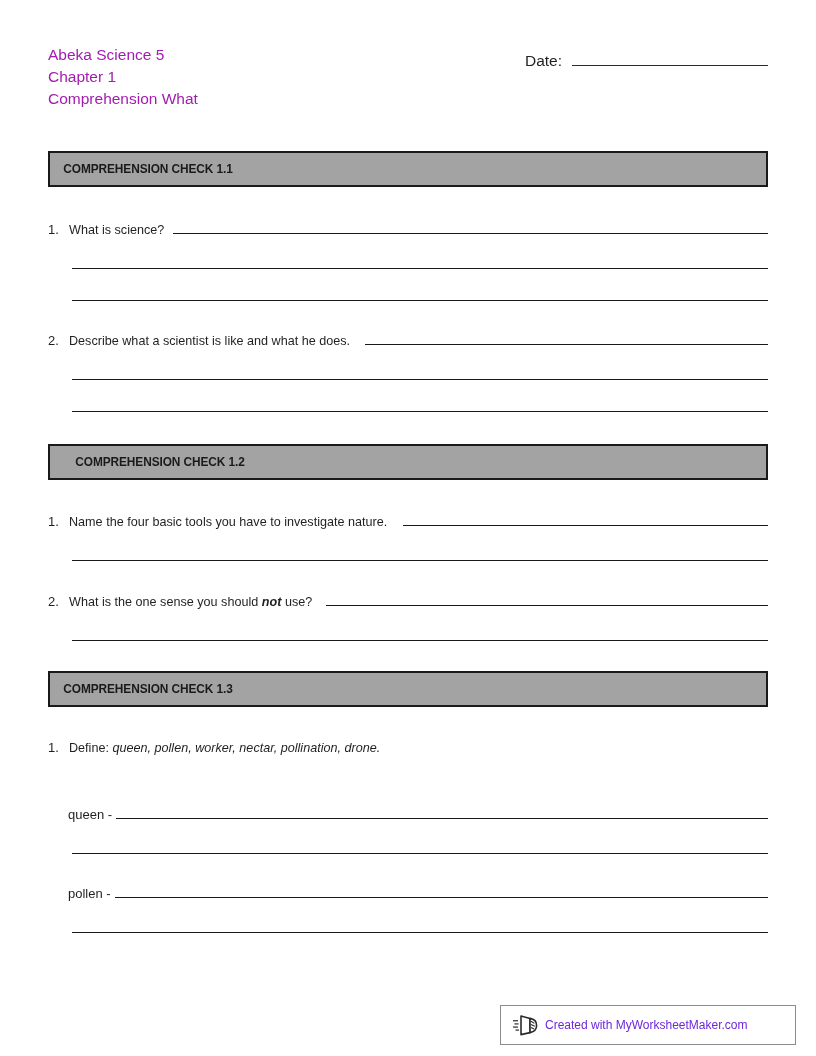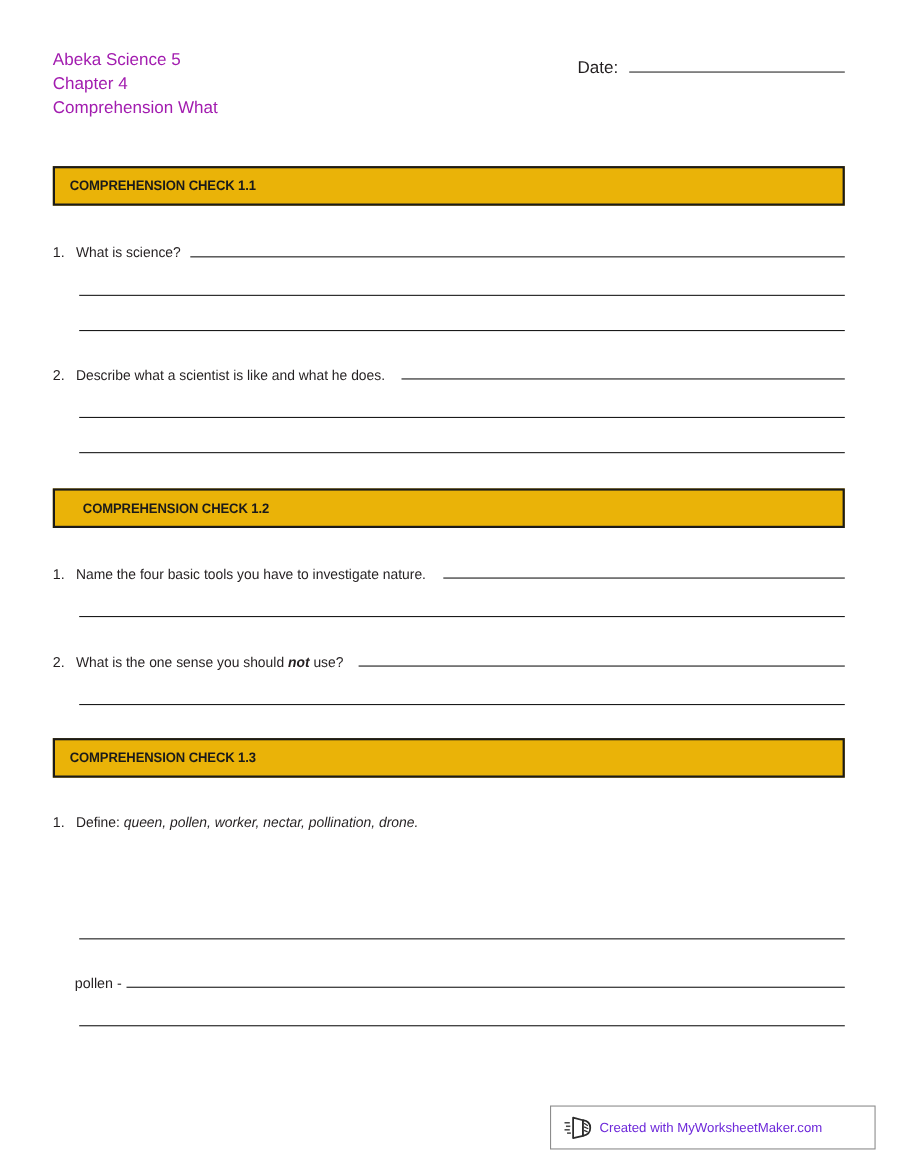--- a/index.html
+++ b/index.html
@@ -65,21 +65,21 @@
   }
 
   
   .section-box {
     position: absolute;
     left: 48px;
     width: 720px;
     height: 36px;
     box-sizing: border-box;
     border: 2.6px solid #1a1a1a;
-    background: #eab308;
+    background: #a3a3a3;
     display: flex;
     align-items: center;
   }
   .section-box-label {
     font-family: "Liberation Sans", sans-serif;
     font-size: 12.5px;
     font-weight: bold;
     letter-spacing: -0.1px;
     color: #1a1a1a;
     padding-left: 14px;
@@ -188,21 +188,21 @@
   }
 </style>
 </head>
 <body>
 
 <div class="page">
 
   <div class="header">
     <div class="title-block">
       <span class="title-line">Abeka Science 5</span>
-      <span class="title-line">Chapter 4</span>
+      <span class="title-line">Chapter 1</span>
       <span class="title-line">Comprehension What</span>
     </div>
 
     <div class="meta-block">
       <div class="meta-row">
         <span class="meta-label">Date:</span>
         <span class="meta-rule"></span>
       </div>
     </div>
   </div>
@@ -257,20 +257,24 @@
     <span class="section-box-label">COMPREHENSION CHECK 1.3</span>
   </div>
 
   <div class="question" style="top:739px;">
     <div class="q-head">
       <span class="q-num">1.</span>
       <span class="q-text"><span>Define: </span><em>queen, pollen, worker, nectar, pollination, drone.</em></span>
     </div>
   </div>
 
+  <div class="term-row" style="top:804px;">
+    <span class="term-label">queen -</span>
+    <span class="term-rule"></span>
+  </div>
   <div class="ans-line" style="top:853px;"></div>
 
   <div class="term-row" style="top:883px;">
     <span class="term-label">pollen -</span>
     <span class="term-rule"></span>
   </div>
   <div class="ans-line" style="top:932px;"></div>
 
   <div class="footer-badge">
     <svg class="badge-logo" viewBox="0 0 26 24">

